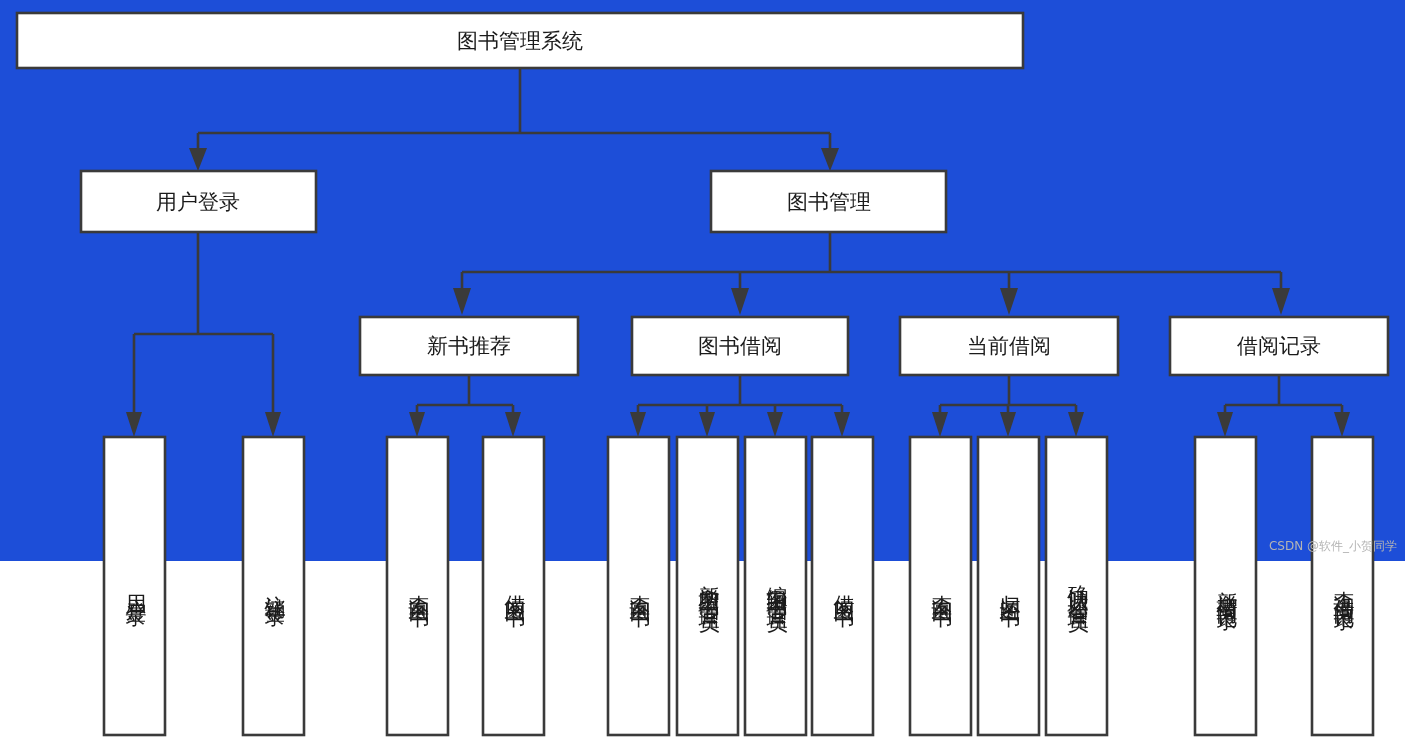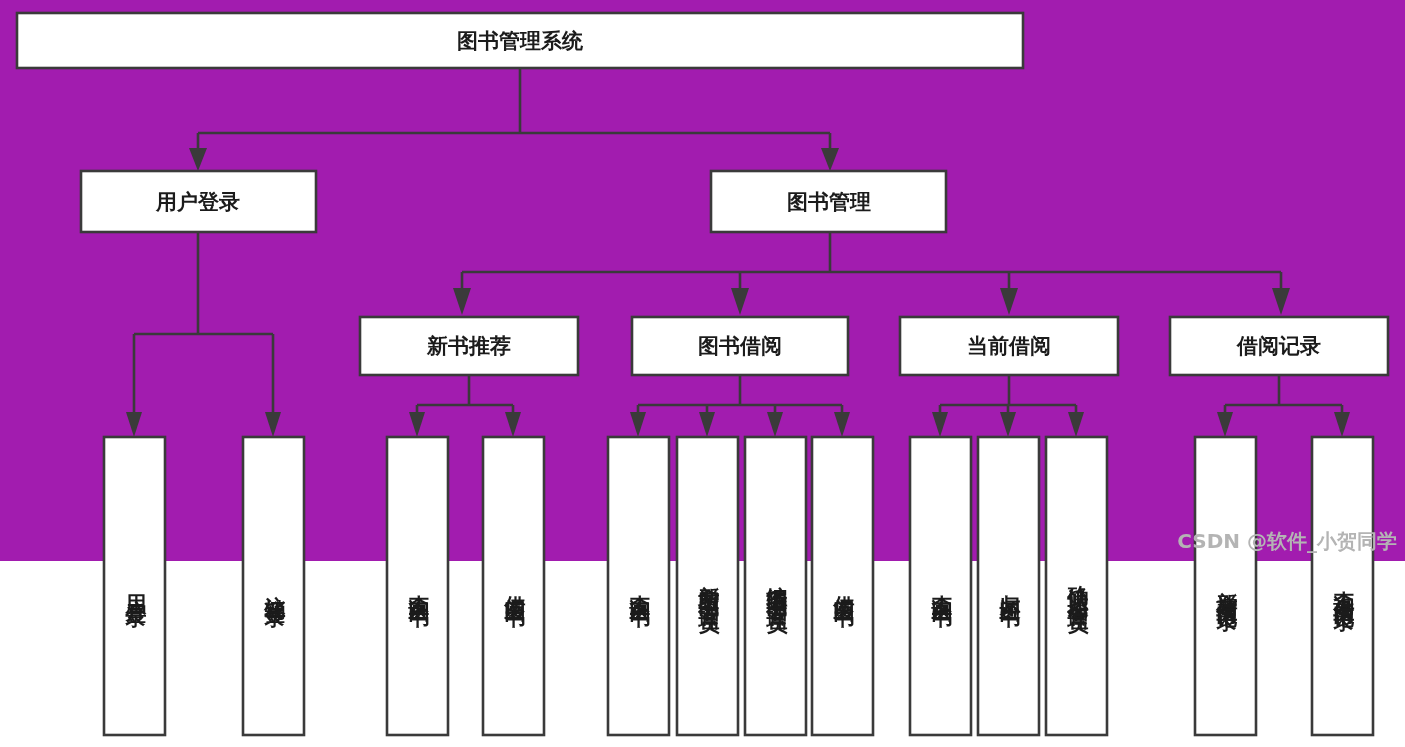--- a/index.html
+++ b/index.html
@@ -10,22 +10,21 @@
   body {
     width: 1405px;
     height: 747px;
     font-family: "DejaVu Sans", "Liberation Sans", sans-serif;
     overflow: hidden;
   }
   #chart-root {
     position: relative;
     width: 1405px;
     height: 561px;
-    background: #a21caf;
-    font-weight: bold;
+    background: #1d4ed8;
   }
   svg#flow {
     position: absolute;
     top: 0;
     left: 0;
     width: 1405px;
     height: 747px;
     display: block;
   }
   .node-rect {
@@ -59,21 +58,21 @@
     dominant-baseline: middle;
     writing-mode: vertical-rl;
     text-orientation: upright;
     letter-spacing: 4px;
   }
   .watermark {
     position: absolute;
     right: 8px;
     bottom: 6px;
     font-family: "DejaVu Sans", "Liberation Sans", sans-serif;
-    font-size: 20px;
+    font-size: 12px;
     color: #b4b4b4;
     white-space: nowrap;
     user-select: none;
   }
 </style>
 </head>
 <body>
 
 <div id="chart-root">
 

